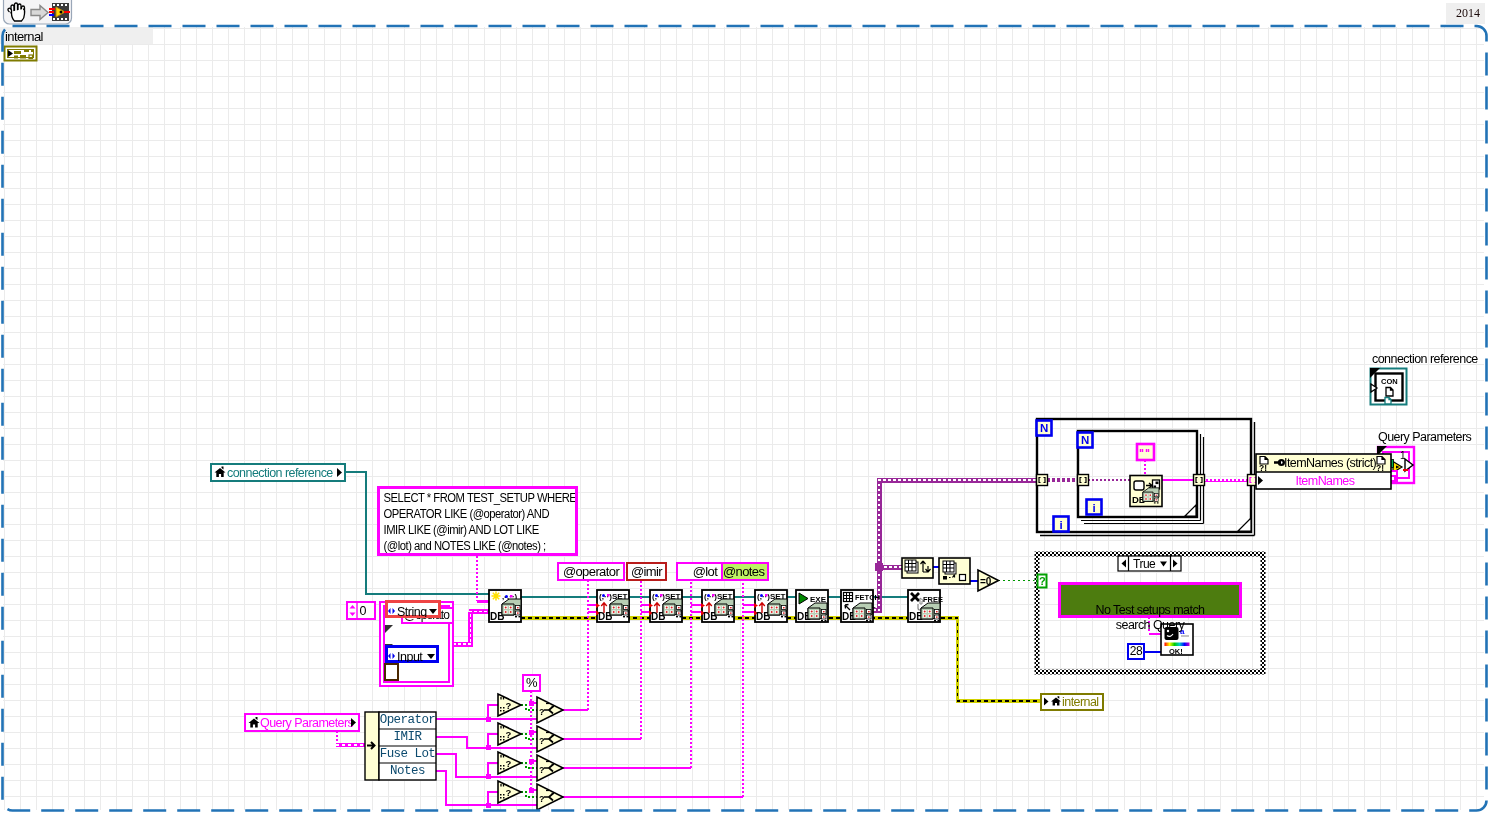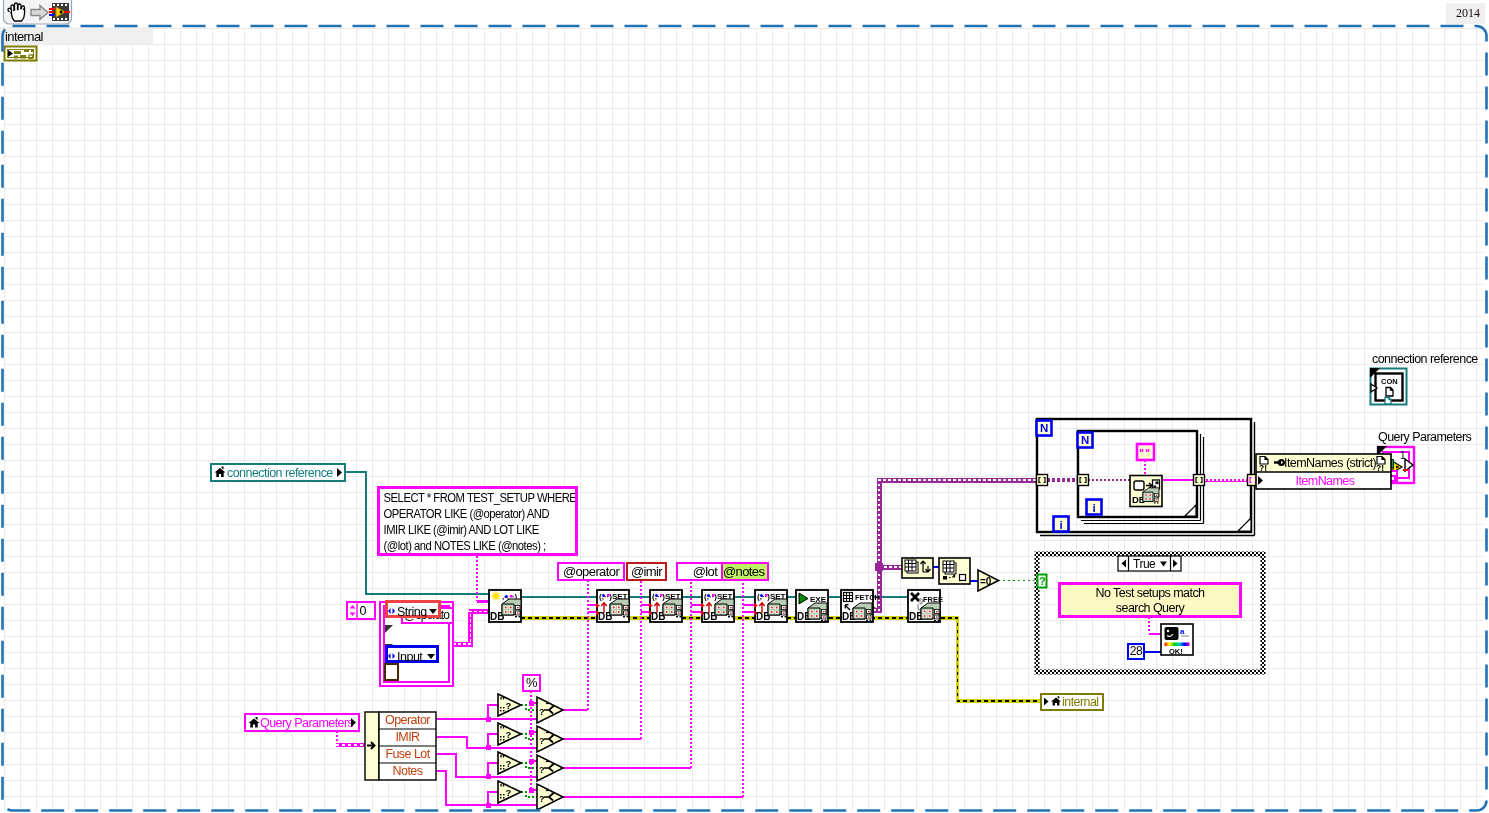--- a/index.html
+++ b/index.html
@@ -436,31 +436,31 @@
  </div>
  <div class="abs" style="left:385px;top:645px;width:54px;height:18px;border:3px solid #0000f0;background:#fff;">
   <svg width="48" height="12">
         <path d="M2.5,3 L0,6 L2.5,9 Z M4.5,3 L7,6 L4.5,9 Z" fill="#0000f0"></path>
         <text x="9" y="10.5" font-size="12.5" letter-spacing="-0.5" fill="#000">Input</text>
         <path d="M39,4 l8,0 l-4,5 Z" fill="#000"></path>
       </svg>
  </div>
  <div class="abs" style="left:384px;top:663px;width:15px;height:18px;border:2px solid #4a2800;background:#fff;"></div>
 
- <div class="abs" style="left:379px;top:712px;width:57px;font-size:12.5px;letter-spacing:-0.55px;color:#c2410c;text-align:center;line-height:17px;">Operator<br>IMIR<br>Fuse Lot<br>Notes</div>
+ <div class="abs" style="left:379px;top:712px;width:57px;font-size:12.5px;letter-spacing:-0.55px;color:#0c4a6e;text-align:center;line-height:17px;font-family:Liberation Mono, monospace;">Operator<br>IMIR<br>Fuse Lot<br>Notes</div>
 
  <div class="abs" style="left:244px;top:713px;width:116px;height:19px;border:2px solid #f0f;background:#fff;">
   <svg width="112" height="15" style="vertical-align:top;">
         <path d="M8,3.5 l-5.5,4.5 h1.8 v4.5 h2.6 v-3 h2.2 v3 h2.6 v-4.5 h1.8 Z M9.5,3.5 v-1.5 h2 v3" fill="#000"></path>
         <text x="14" y="11.5" font-size="12.5" letter-spacing="-0.55" fill="#f0f">Query Parameters</text>
         <path d="M105,3 l5,4.5 l-5,4.5 Z" fill="#000"></path>
       </svg>
  </div>
 
- <div class="abs" style="left:1058px;top:582px;width:184px;height:36px;border:3px solid #f0f;background:#fef9c3;font-size:12.5px;letter-spacing:-0.55px;color:#000;text-align:center;line-height:15px;padding-top:1px;">No Test setups match<br>search Query</div>
+ <div class="abs" style="left:1058px;top:582px;width:184px;height:36px;border:3px solid #f0f;background:#4d7c0f;font-size:12.5px;letter-spacing:-0.55px;color:#000;text-align:center;line-height:15px;padding-top:18px;">No Test setups match<br>search Query</div>
 
  <div class="abs" style="left:1127px;top:643px;width:18px;height:17px;border:2.5px solid #0000f0;background:#fff;font-size:12px;letter-spacing:-0.5px;color:#000;text-align:center;line-height:12px;">28</div>
 
  <div class="abs" style="left:1040px;top:693px;width:64px;height:18px;border:2px solid #7f7b00;background:#fff;">
   <svg width="60" height="14" style="vertical-align:top;">
         <path d="M2,2.5 l4.5,4 l-4.5,4 Z" fill="#000"></path>
         <path d="M14,2.5 l-5,4 h1.6 v4 h2.4 v-2.6 h2 v2.6 h2.4 v-4 h1.6 Z M15.5,2.5 v-1.3 h1.8 v2.6" fill="#000"></path>
         <text x="20" y="11" font-size="12.5" letter-spacing="-0.55" fill="#7f7b00">internal</text>
       </svg>
  </div>

